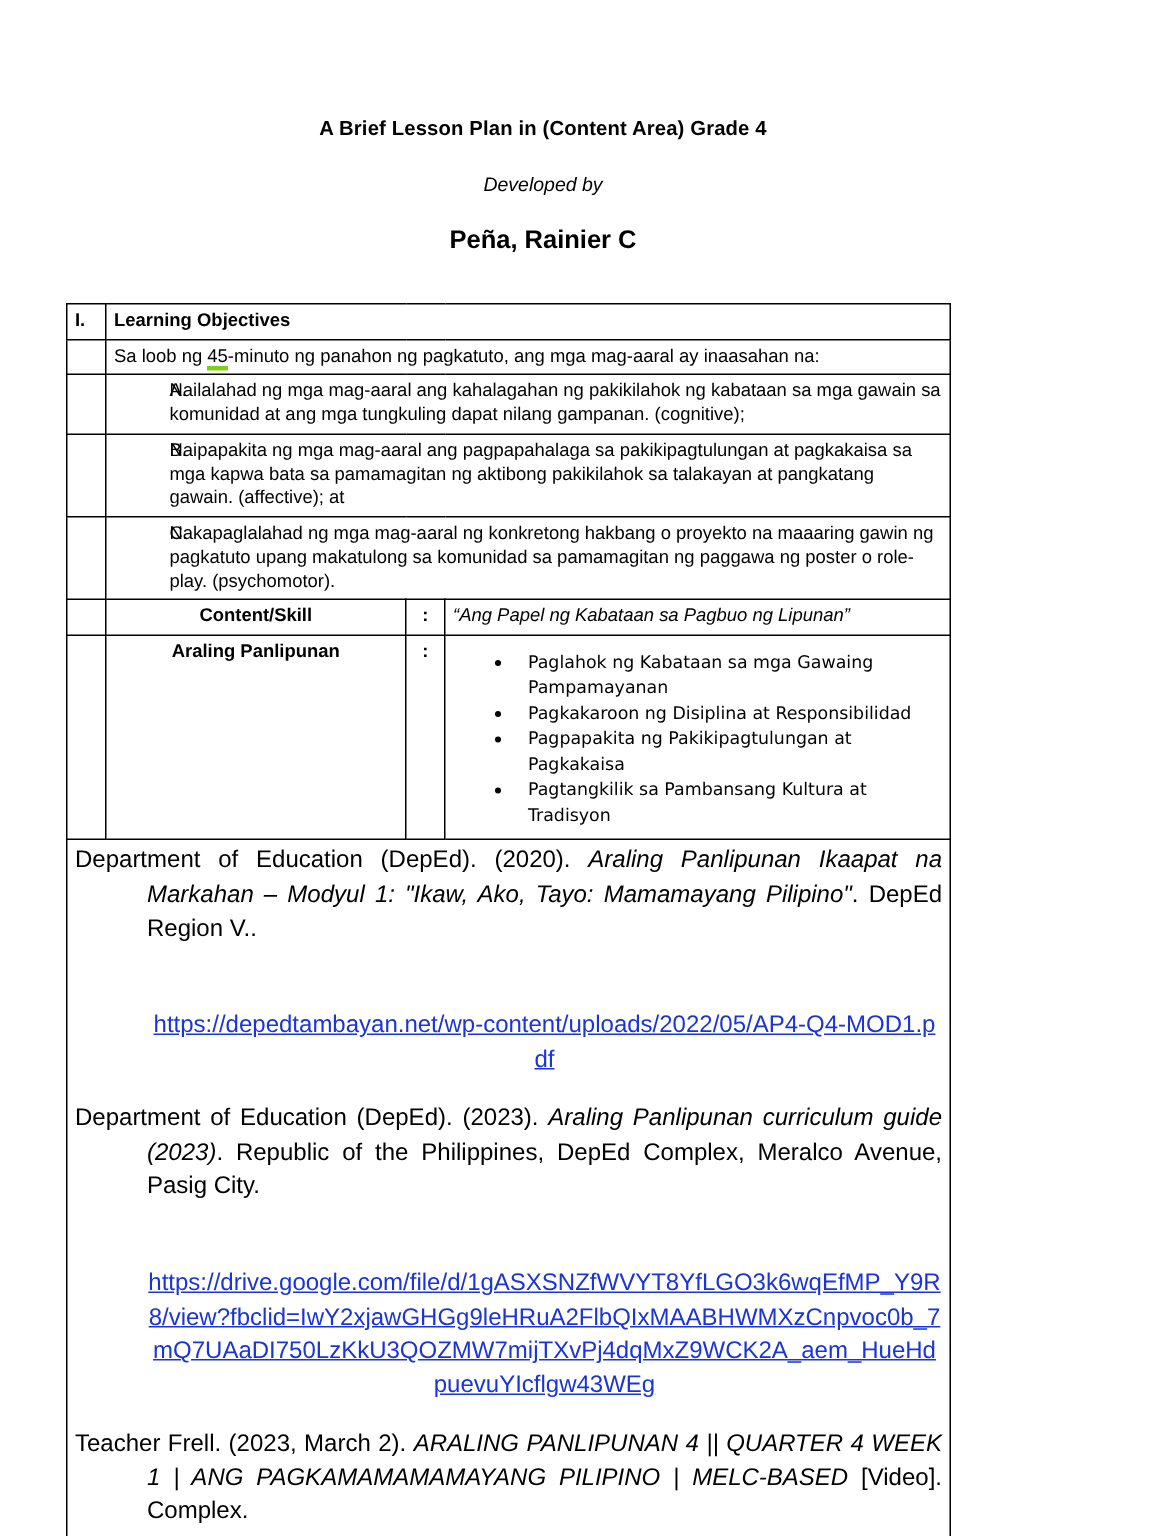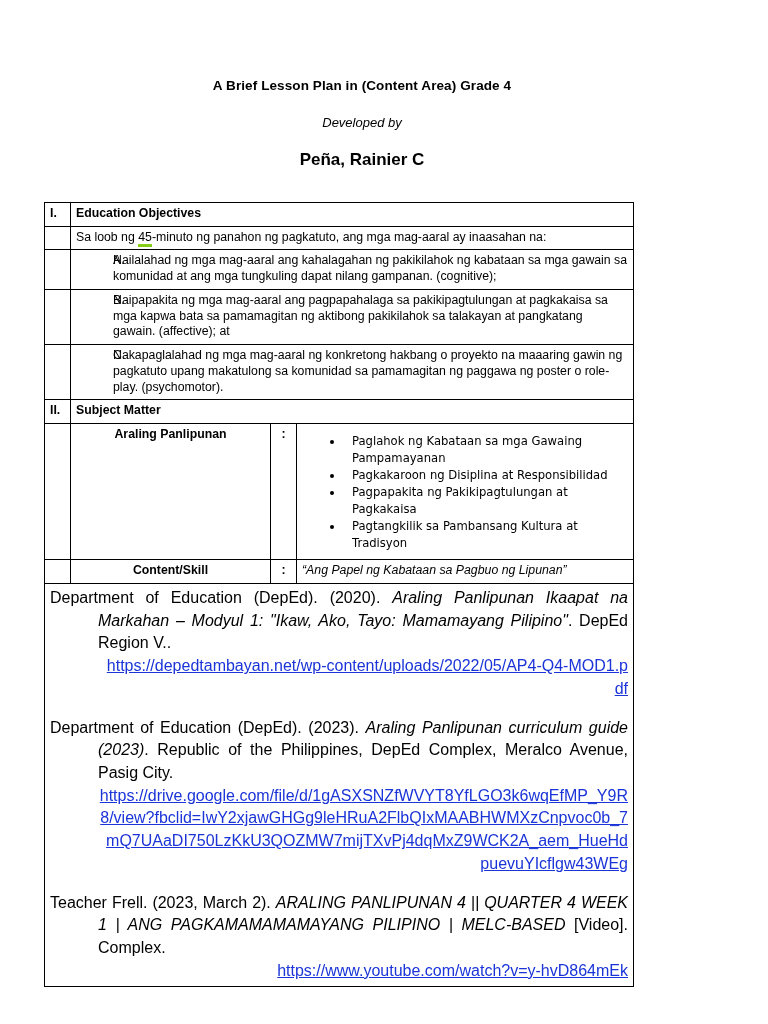--- a/index.html
+++ b/index.html
@@ -143,21 +143,22 @@
   .lnk {
     color: #1a34d8;
     text-decoration: underline;
     word-break: break-all;
     text-indent: 0;
   }
   .ref-urlblock {
     display: block;
     padding-left: 0;
     text-indent: 0;
-    text-align: right;
+    text-align: center;
+    margin-top: 42px;
   }
 </style>
 </head>
 <body>
 
 <div class="page">
 
   <div class="doc-title">A Brief Lesson Plan in (Content Area) Grade 4</div>
   <div class="developed-by">Developed by</div>
   <div class="author">Peña, Rainier C</div>
@@ -166,21 +167,21 @@
     <colgroup>
       <col class="col-num">
       <col class="col-lbl">
       <col class="col-colon">
       <col>
     </colgroup>
 
     <tbody>
         <tr>
       <td class="sect-num">I.</td>
-      <td class="sect-title" colspan="3">Education Objectives</td>
+      <td class="sect-title" colspan="3">Learning Objectives</td>
     </tr>
 
     <tr>
       <td></td>
       <td class="intro-line" colspan="3"><span>Sa loob ng </span><span class="u-spell">45</span><span>-minuto ng panahon ng pagkatuto, ang mga mag-aaral ay inaasahan na:</span></td>
     </tr>
 
     <tr class="obj-row">
       <td></td>
       <td class="obj-cell" colspan="3">
@@ -204,46 +205,42 @@
     <tr class="obj-row">
       <td></td>
       <td class="obj-cell" colspan="3">
         <div class="obj-flex">
           <div class="obj-letter">C.</div>
           <div class="obj-text">Nakapaglalahad ng mga mag-aaral ng konkretong hakbang o proyekto na maaaring gawin ng pagkatuto upang makatulong sa komunidad sa pamamagitan ng paggawa ng poster o role-play. (psychomotor).</div>
         </div>
       </td>
     </tr>
 
-    <tr>
-      <td class="sect-num">II.</td>
-      <td class="sect-title" colspan="3">Subject Matter</td>
+
+    <tr>
+      <td></td>
+      <td class="lbl-bold">Content/Skill</td>
+      <td class="colon-cell">:</td>
+      <td class="content-italic">“Ang Papel ng Kabataan sa Pagbuo ng Lipunan”</td>
     </tr>
 
     <tr>
       <td></td>
       <td class="lbl-bold">Araling Panlipunan</td>
       <td class="colon-cell">:</td>
       <td>
         <ul class="ap-list">
           <li>Paglahok ng Kabataan sa mga Gawaing Pampamayanan</li>
           <li>Pagkakaroon ng Disiplina at Responsibilidad</li>
           <li>Pagpapakita ng Pakikipagtulungan at Pagkakaisa</li>
           <li>Pagtangkilik sa Pambansang Kultura at Tradisyon</li>
         </ul>
       </td>
     </tr>
 
-    <tr>
-      <td></td>
-      <td class="lbl-bold">Content/Skill</td>
-      <td class="colon-cell">:</td>
-      <td class="content-italic">“Ang Papel ng Kabataan sa Pagbuo ng Lipunan”</td>
-    </tr>
-
 
     <tr>
       <td class="refs-body" colspan="4">
 
         <div class="ref"><span>Department of Education (DepEd). (2020). </span><i>Araling Panlipunan Ikaapat na Markahan – Modyul 1: "Ikaw, Ako, Tayo: Mamamayang Pilipino"</i><span>. DepEd Region V..</span>
           <span class="ref-urlblock"><a class="lnk" href="#">https://depedtambayan.net/wp-content/uploads/2022/05/AP4-Q4-MOD1.pdf</a></span>
         </div>
 
         <div class="ref"><span>Department of Education (DepEd). (2023). </span><i>Araling Panlipunan curriculum guide (2023)</i><span>. Republic of the Philippines, DepEd Complex, Meralco Avenue, Pasig City.</span>
           <span class="ref-urlblock"><a class="lnk" href="#">https://drive.google.com/file/d/1gASXSNZfWVYT8YfLGO3k6wqEfMP_Y9R8/view?fbclid=IwY2xjawGHGg9leHRuA2FlbQIxMAABHWMXzCnpvoc0b_7mQ7UAaDI750LzKkU3QOZMW7mijTXvPj4dqMxZ9WCK2A_aem_HueHdpuevuYIcflgw43WEg</a></span>

